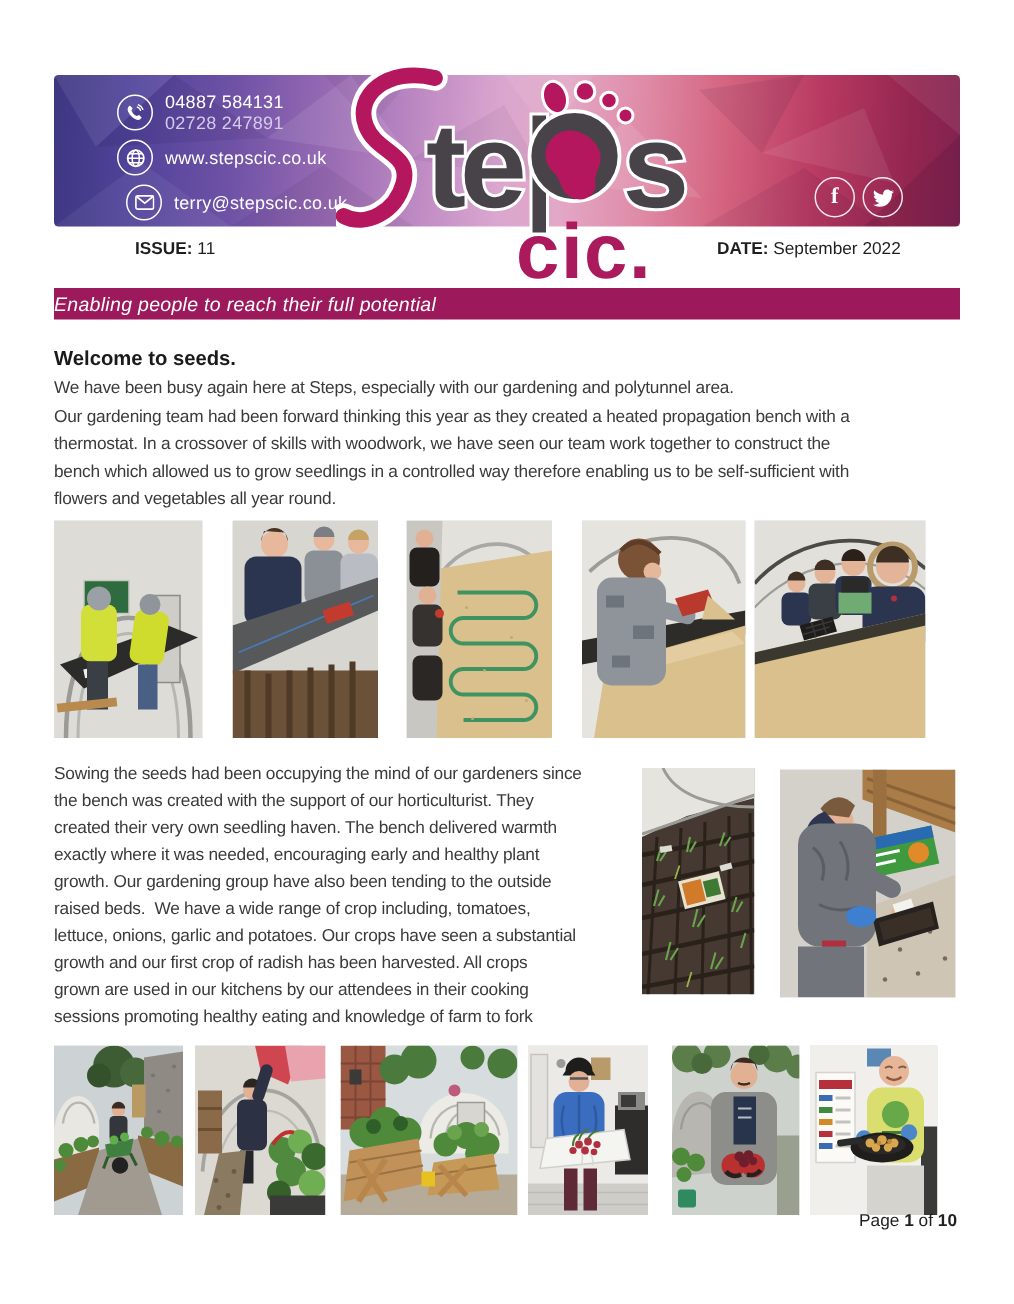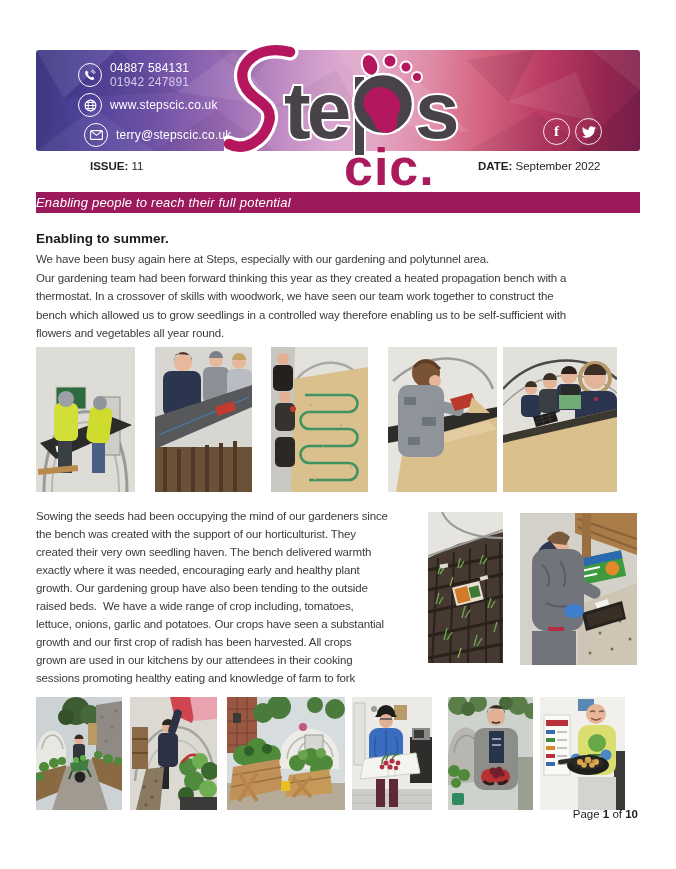--- a/index.html
+++ b/index.html
@@ -67,21 +67,21 @@
 
     <div class="contact-row" style="left:42px;top:11px;">
       <span class="cicon">
         <svg width="12" height="12" viewBox="0 0 12 12">
           <path d="M2.6 1.4 4.4 3.2 3.6 4.8 C4.1 6.2 5.8 7.9 7.2 8.4 L8.7 7.6 10.5 9.4 C9.6 11 8 11.3 6.4 10.5 4.2 9.4 2.6 7.8 1.5 5.6 .7 4 1.1 2.4 2.6 1.4Z" fill="#fff"></path>
           <path d="M7.6 2.4 a3.4 3.4 0 0 1 2.1 2.1 M8.3 0.9 a5 5 0 0 1 2.9 2.9" stroke="#fff" stroke-width="1" fill="none" stroke-linecap="round"></path>
         </svg>
       </span>
       <span class="ctxt">
         <span>04887 584131</span><br>
-        <span class="dim">01942 247891</span>
+        <span class="dim">02728 247891</span>
       </span>
     </div>
     <div class="contact-row" style="left:42px;top:43px;">
       <span class="cicon">
         <svg width="13" height="13" viewBox="0 0 13 13">
           <circle cx="6.5" cy="6.5" r="5.4" stroke="#fff" stroke-width="1.2" fill="none"></circle>
           <ellipse cx="6.5" cy="6.5" rx="2.4" ry="5.4" stroke="#fff" stroke-width="1" fill="none"></ellipse>
           <path d="M1.2 6.5 H11.8 M2 3.5 H11 M2 9.5 H11" stroke="#fff" stroke-width="1"></path>
         </svg>
       </span>
@@ -128,21 +128,21 @@
   </div>
   <div class="abs meta" style="left:478px;top:160px;">
     <b>DATE:</b>
     <span>September 2022</span>
   </div>
 
   <div id="tagbar" class="abs">
     <span>Enabling people to reach their full potential</span>
   </div>
 
-  <div class="abs h1" style="left:36px;top:231px;">Enabling to summer.</div>
+  <div class="abs h1" style="left:36px;top:231px;">Welcome to seeds.</div>
   <div id="para1" class="abs para" style="left:36px;top:250px;width:608px;">We have been busy again here at Steps, especially with our gardening and polytunnel area.
 Our gardening team had been forward thinking this year as they created a heated propagation bench with a
 thermostat. In a crossover of skills with woodwork, we have seen our team work together to construct the
 bench which allowed us to grow seedlings in a controlled way therefore enabling us to be self-sufficient with
 flowers and vegetables all year round.</div>
 
   <div class="ph" style="left:36px;top:347px;width:99px;height:145px;" title="Two gardeners in hi-vis jackets building a bench inside the polytunnel">
     <svg width="99" height="145" viewBox="0 0 99 145">
       <rect width="99" height="145" fill="#dedcd7"></rect>
       <path d="M8 145 C8 38 91 38 91 145" stroke="#9a9a96" stroke-width="3" fill="none"></path>

